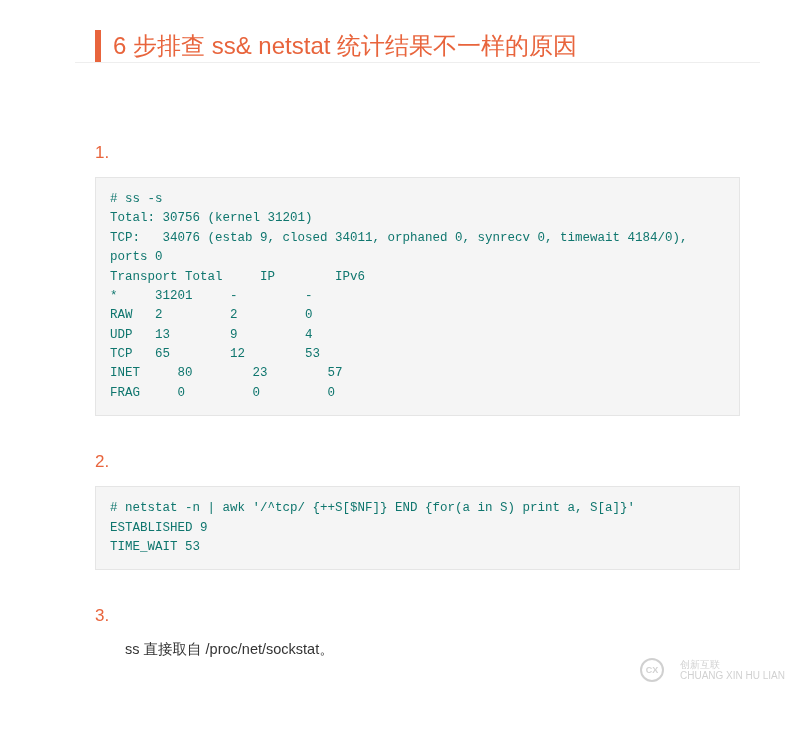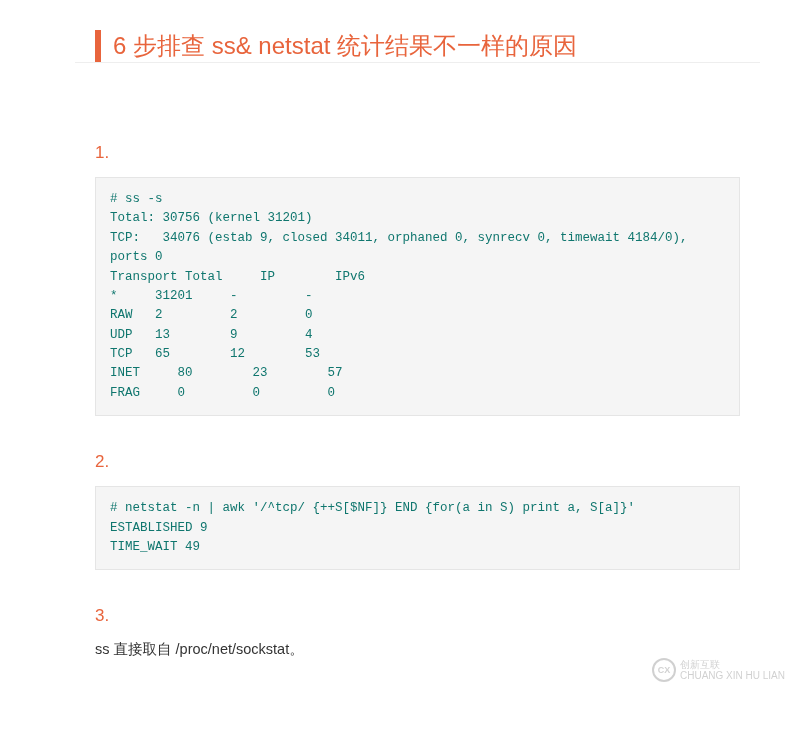--- a/index.html
+++ b/index.html
@@ -70,31 +70,32 @@
       overflow-x: auto;
     }
 
     .section {
       margin-bottom: 0;
     }
 
     .body-text {
       font-size: 14.5px;
       color: #333;
+      margin-left: 30px;
       margin-bottom: 8px;
     }
 
     .watermark {
       position: absolute;
       right: 15px;
       bottom: 15px;
       opacity: 0.45;
       display: flex;
       align-items: center;
-      gap: 4px;
+      gap: 16px;
     }
 
     .wm-ring {
       width: 24px;
       height: 24px;
       border: 2px solid #999;
       border-radius: 50%;
       display: flex;
       align-items: center;
       justify-content: center;
@@ -134,21 +135,21 @@
 INET     80        23        57
 FRAG     0         0         0</div>
 </div>
 
 <div class="section">
   <div class="section-heading">
     <span class="section-num">2.</span>
   </div>
   <div class="code-block"># netstat -n | awk '/^tcp/ {++S[$NF]} END {for(a in S) print a, S[a]}'
 ESTABLISHED 9
-TIME_WAIT 49</div>
+TIME_WAIT 53</div>
 </div>
 
 <div class="section">
   <div class="section-heading">
     <span class="section-num">3.</span>
   </div>
   <div class="body-text">ss 直接取自 /proc/net/sockstat。</div>
 </div>
 
 <div class="watermark">

